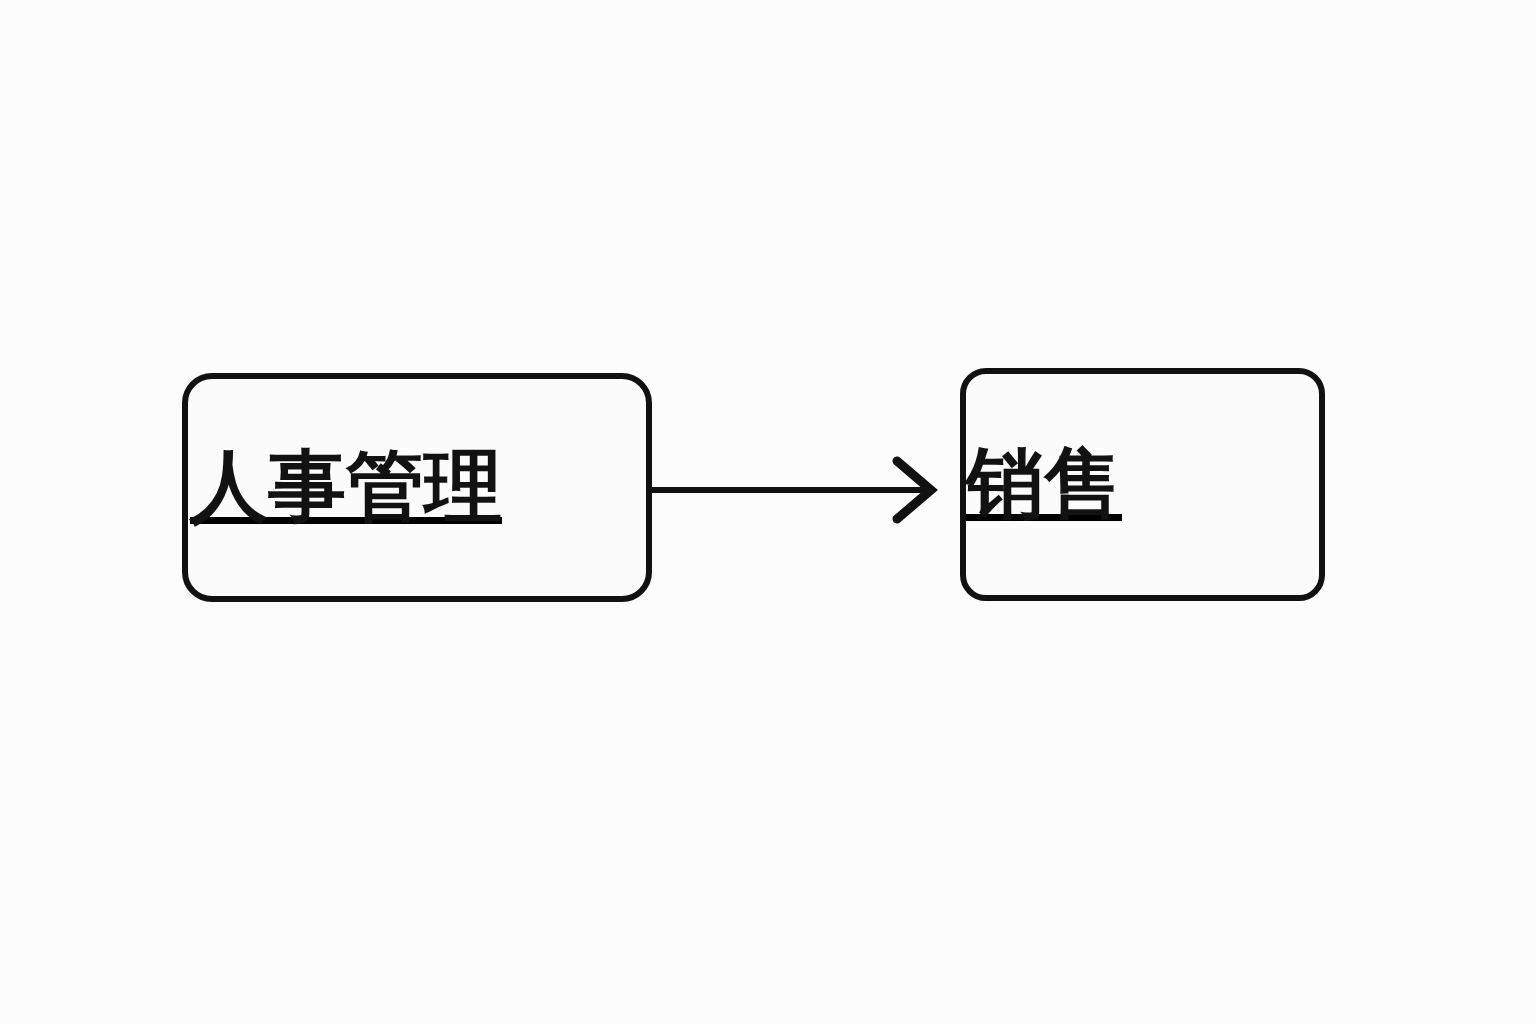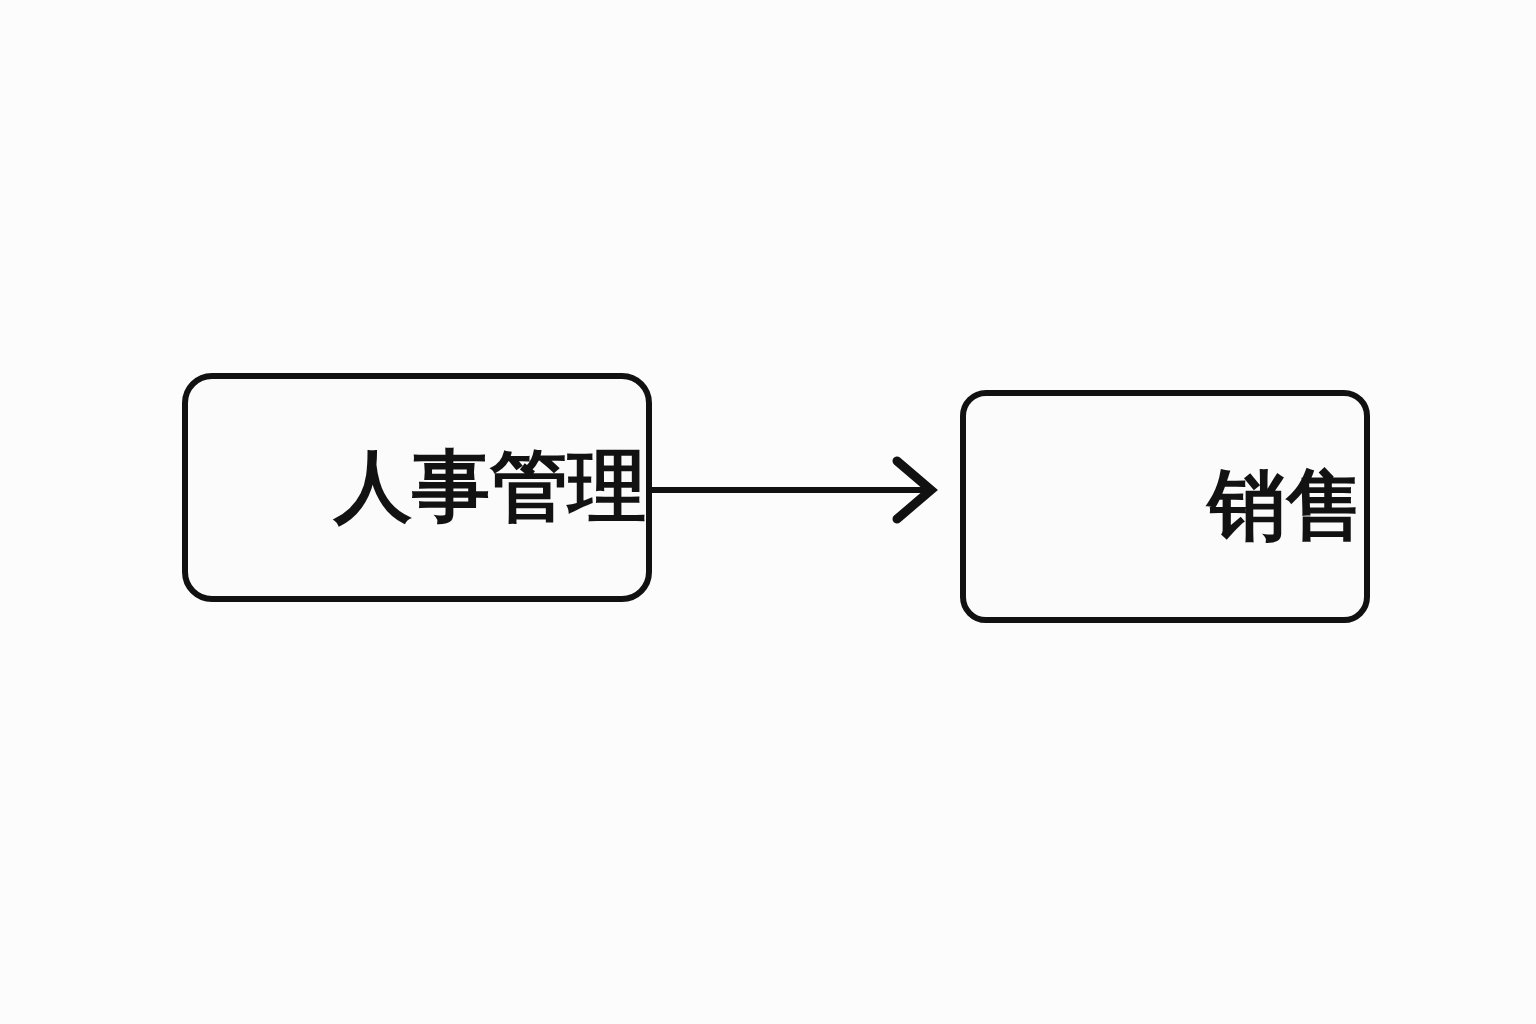--- a/index.html
+++ b/index.html
@@ -19,21 +19,22 @@
     height: 1024px;
     background: #fcfcfc;
   }
   .node {
     position: absolute;
     box-sizing: border-box;
     background: #fbfbfb;
     border: 6px solid #111111;
     display: flex;
     align-items: center;
-    justify-content: flex-end;
+    justify-content: flex-start;
+    text-decoration: underline;
   }
   .node-label {
     font-family: "DejaVu Sans", "Liberation Sans", sans-serif;
     font-weight: bold;
     color: #121212;
     line-height: 1;
     white-space: nowrap;
     letter-spacing: 0px;
     -webkit-font-smoothing: antialiased;
   }
@@ -44,22 +45,22 @@
     height: 229px;
     border-radius: 30px;
   }
   #node-hr .node-label {
     font-size: 78px;
     margin-left: 2px;
     margin-top: -4px;
   }
   #node-sales {
     left: 960px;
-    top: 390px;
-    width: 410px;
+    top: 368px;
+    width: 365px;
     height: 233px;
     border-radius: 26px;
   }
   #node-sales .node-label {
     font-size: 78px;
     margin-top: -4px;
   }
   #edge-layer {
     position: absolute;
     left: 0;

